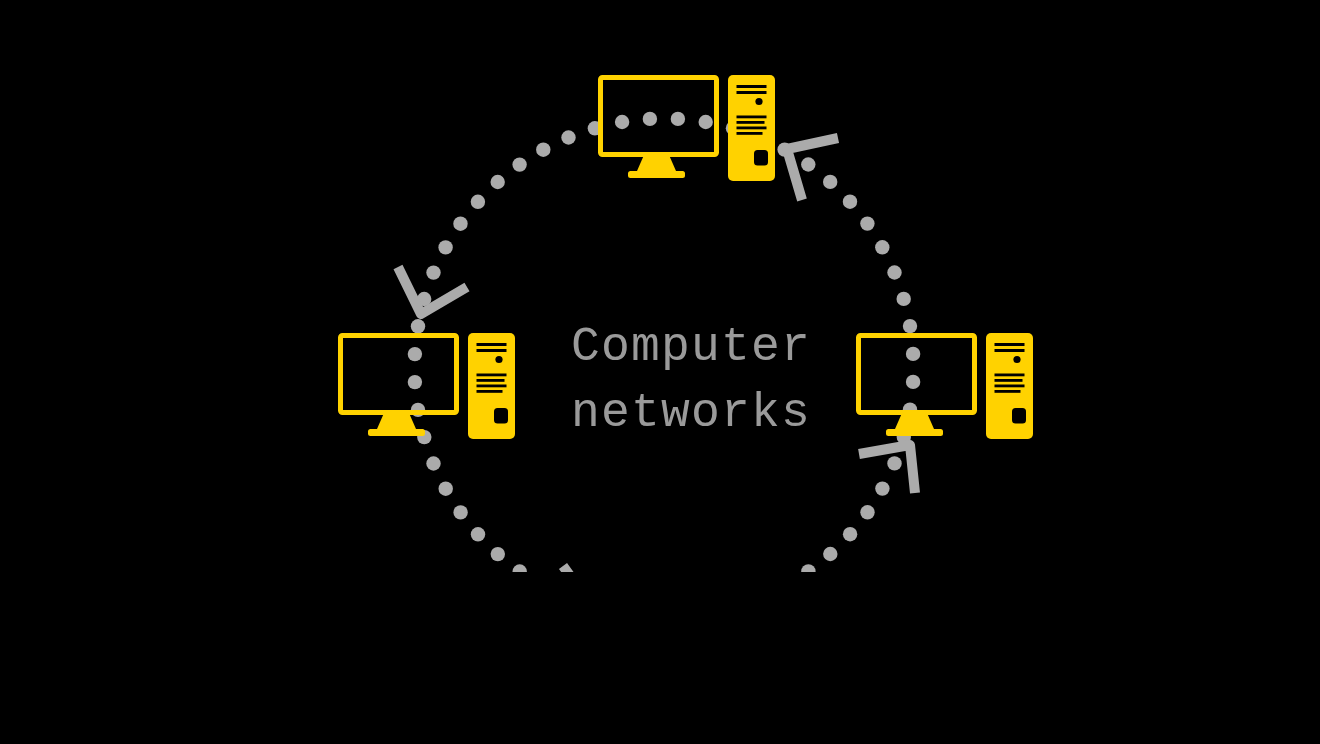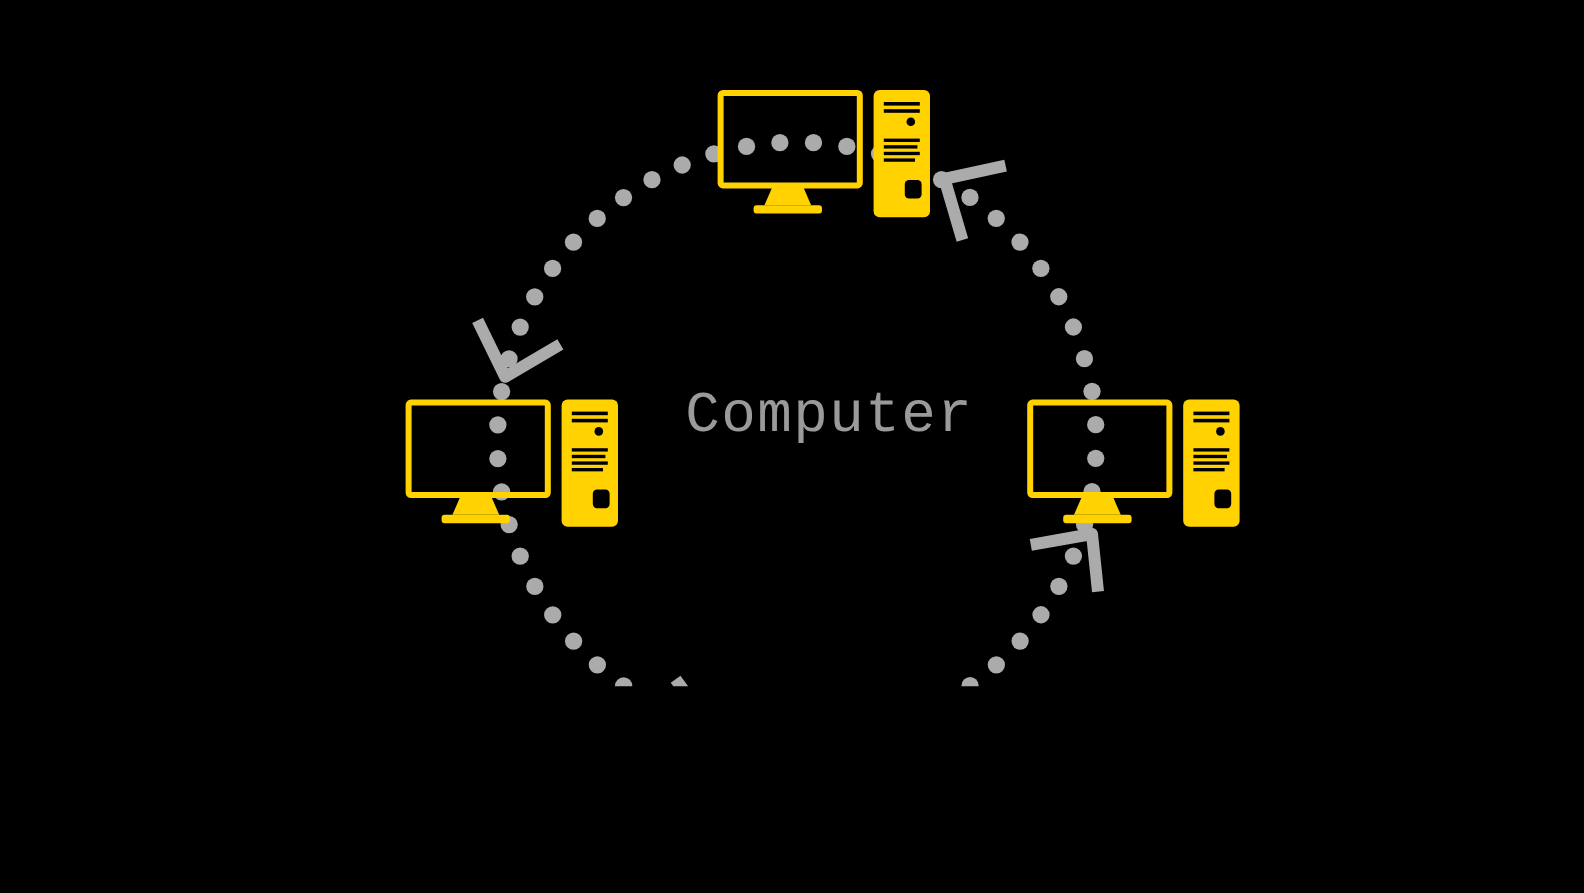--- a/index.html
+++ b/index.html
@@ -142,15 +142,16 @@
     </g>
 
     <polyline class="flow-arrow" points="812,138 761,149 776,200"></polyline>
     <polyline class="flow-arrow" points="372,267 395,314 441,287"></polyline>
     <polyline class="flow-arrow" points="537,566 566,606 522,630"></polyline>
     <polyline class="flow-arrow" points="833,454 884,445 889,493"></polyline>
   </svg>
 
   <div class="diagram-title">
     <span class="title-line">Computer</span>
+    <span class="title-line">networks</span>
   </div>
 
 </div>
 
 </body></html>

